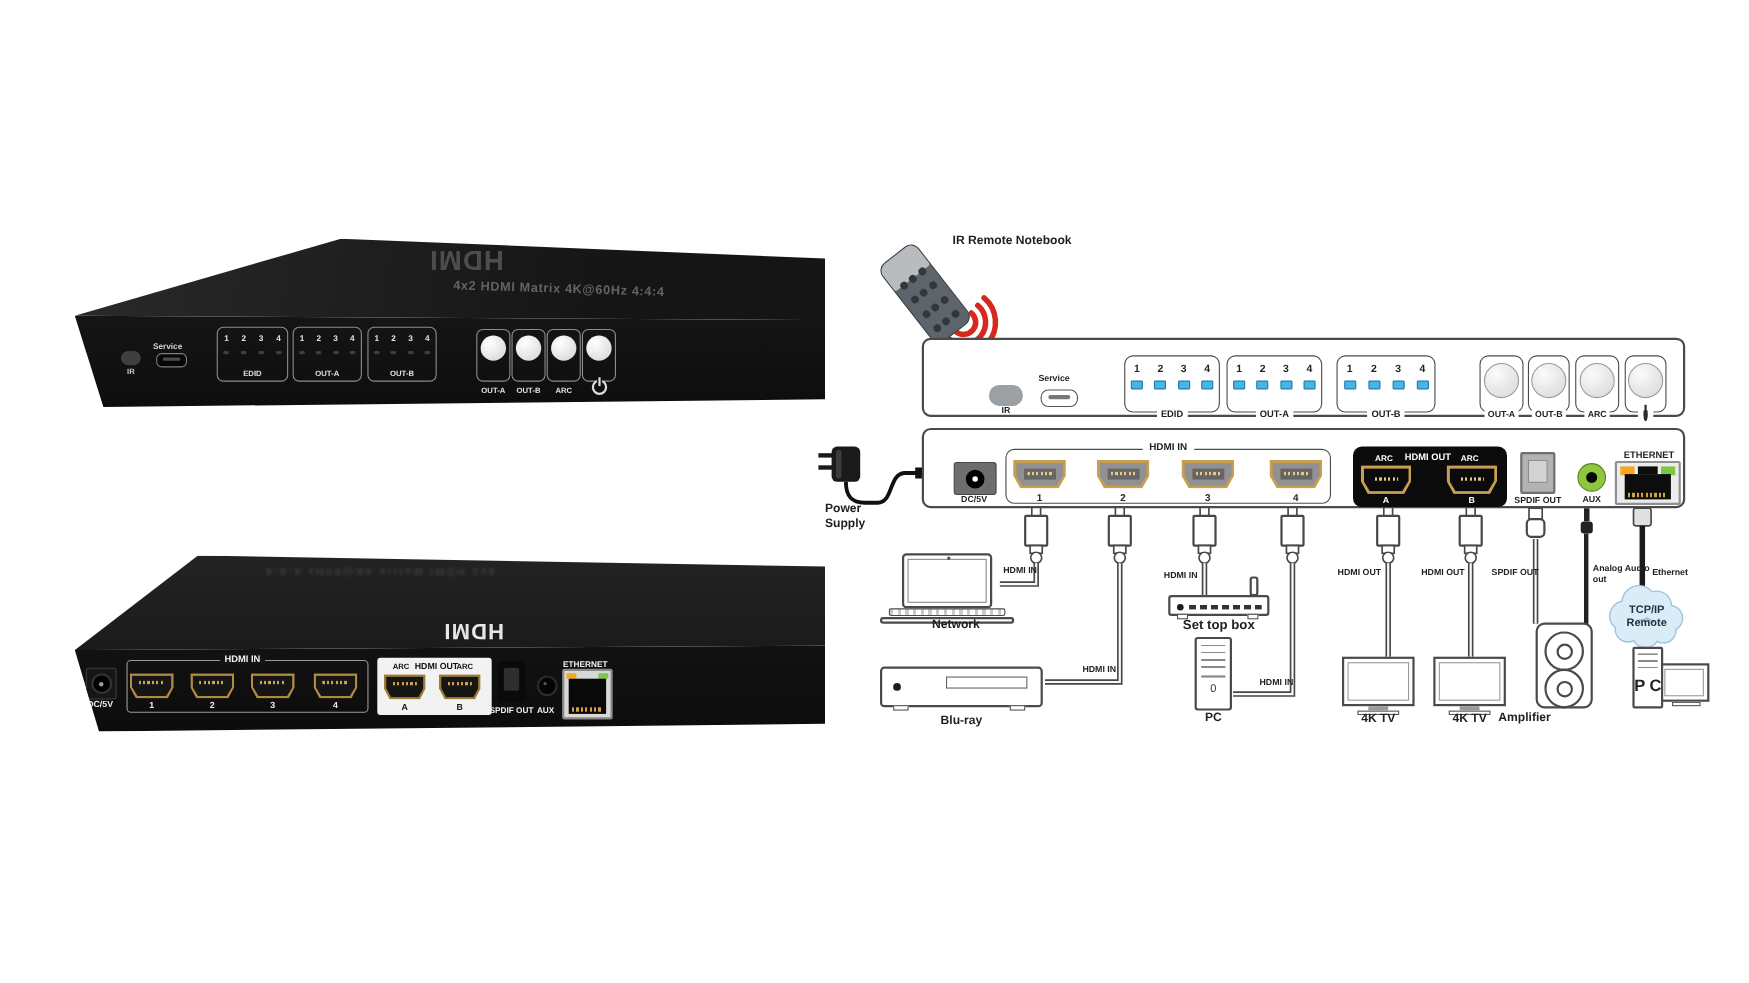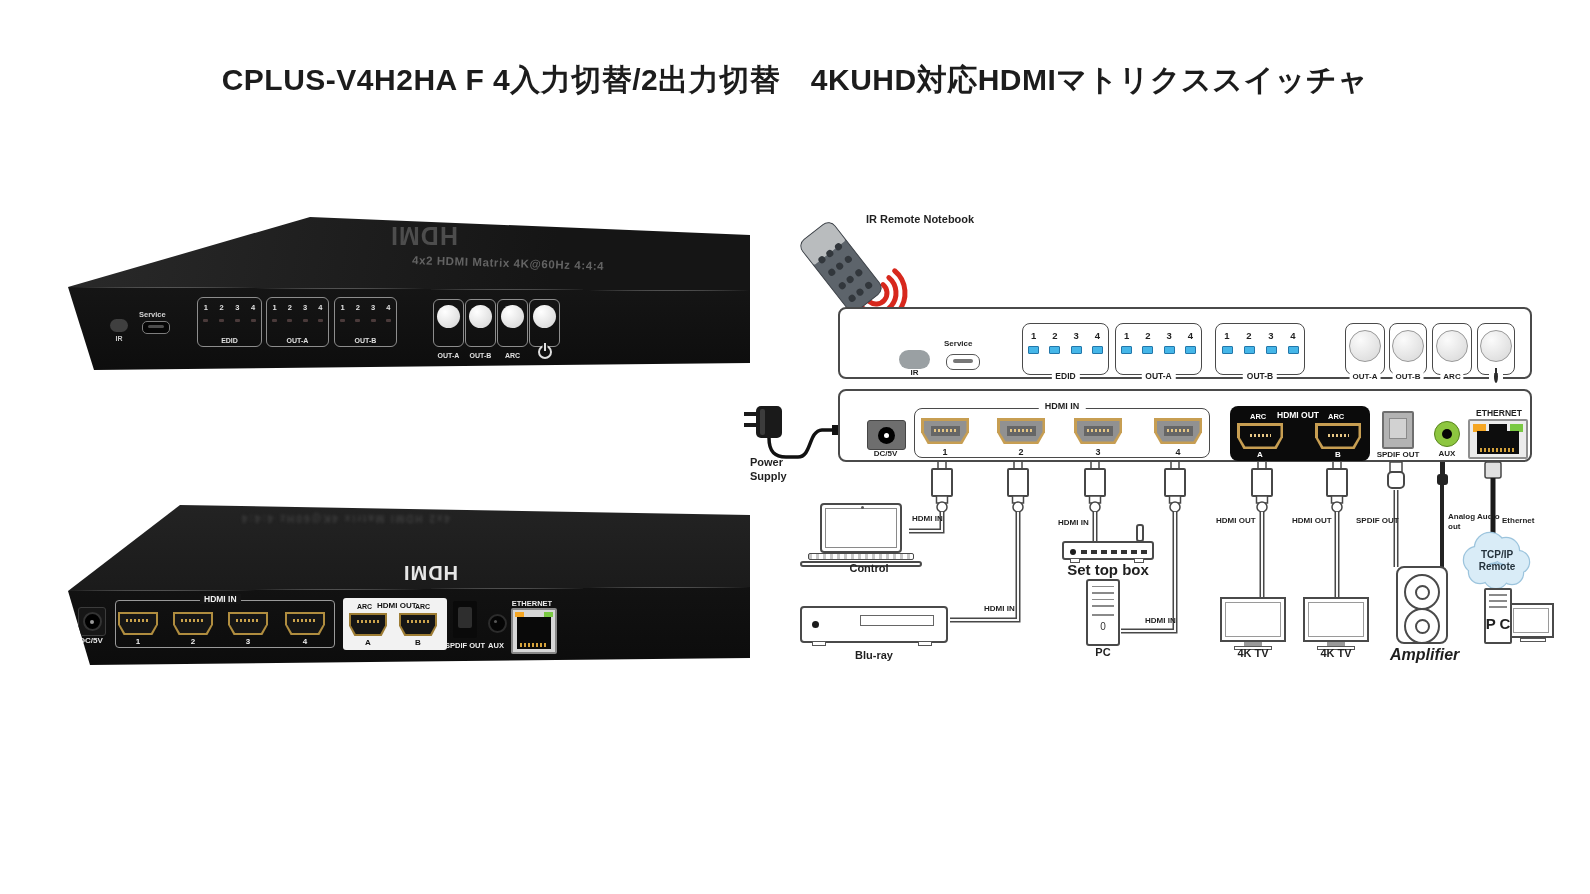--- a/index.html
+++ b/index.html
@@ -188,21 +188,20 @@
   .cloudtxt{position:absolute;left:1466px;top:549px;width:62px;text-align:center;font-size:10px;font-weight:bold;
             color:#24323c;line-height:1.2;white-space:pre-line;}
   .overlay{position:absolute;left:0;top:0;z-index:1;}
   .z2{z-index:2;}
 </style>
 </head>
 <body>
 
 <div class="canvas">
 
-  <div class="title">CPLUS-V4H2HA F 4入力切替/2出力切替　4KUHD対応HDMIマトリクススイッチャ</div>
 
   <div class="photoF">
     <div class="pf-top">
       <span class="logo180" style="left:330px;top:8px;font-size:25px;color:#4d4d4d;">HDMI</span>
       <span class="pf-model">4x2 HDMI Matrix 4K@60Hz 4:4:4</span>
     </div>
     <div class="pf-face">
       <div class="pf-ir"></div>
       <div class="pf-irlbl">IR</div>
       <div class="pf-svclbl">Service</div>
@@ -648,38 +647,38 @@
   <div class="lbl prelabel z2" style="left:1448px;top:512px;font-size:8px;line-height:1.3;">Analog Audio
 out</div>
   <div class="lbl z2" style="left:1502px;top:516px;font-size:8px;">Ethernet</div>
 
   <div class="dev nb-scr z2">
       <div class="in"></div>
       <div class="cam"></div>
     </div>
   <div class="abs nb-kb z2" style="border:1.5px solid #4a4a4a;box-sizing:border-box;"></div>
   <div class="dev nb-base z2"></div>
-  <div class="lbl ctr z2" style="left:816px;top:562px;width:106px;font-size:11px;">Control</div>
+  <div class="lbl ctr z2" style="left:816px;top:562px;width:106px;font-size:11px;">Network</div>
 
   <div class="dev br-body z2">
     <div class="dot"></div>
       <div class="tray"></div>
     <div class="foot" style="left:10px;bottom:-5px;"></div>
     <div class="foot" style="right:14px;bottom:-5px;"></div>
   </div>
   <div class="lbl ctr z2" style="left:800px;top:649px;width:148px;font-size:11px;">Blu-ray</div>
 
   <div class="dev stb-ant z2"></div>
   <div class="dev stb z2">
     <div class="dot"></div>
       <div class="dash"></div>
     <div class="foot" style="left:6px;bottom:-5px;width:10px;"></div>
     <div class="foot" style="right:8px;bottom:-5px;width:10px;"></div>
   </div>
-  <div class="lbl ctr z2" style="left:1058px;top:561px;width:100px;font-size:15px;text-align:center;">Set top box</div>
+  <div class="lbl ctr z2" style="left:1058px;top:561px;width:100px;font-size:12px;text-align:center;">Set top box</div>
 
   <div class="dev pc1 z2">
     <div class="vents"></div>
       <div class="line"></div>
     <div class="zero">0</div>
   </div>
   <div class="lbl ctr z2" style="left:1086px;top:646px;width:34px;font-size:11px;">PC</div>
 
   <div class="dev tv z2" style="left:1220px;top:597px;">
       <div class="in"></div>
@@ -696,21 +695,21 @@
   <div class="lbl ctr z2" style="left:1303px;top:647px;width:66px;font-size:11px;">4K TV</div>
 
   <div class="dev amp z2">
     <div class="spk" style="top:6px;">
         <div class="in"></div>
       </div>
     <div class="spk" style="top:40px;">
         <div class="in"></div>
       </div>
   </div>
-  <div class="lbl ctr z2" style="left:1390px;top:646px;width:64px;font-size:16px;font-style:italic;">Amplifier</div>
+  <div class="lbl ctr z2" style="left:1354px;top:646px;width:64px;font-size:11px;">Amplifier</div>
 
   <div class="cloudtxt z2">TCP/IP
 Remote</div>
   <div class="dev pc2-mon z2">
       <div class="in"></div>
     </div>
   <div class="abs tv-base z2" style="left:1520px;top:638px;width:26px;"></div>
   <div class="dev pc2-tower z2">
       <div class="vents"></div>
     </div>

